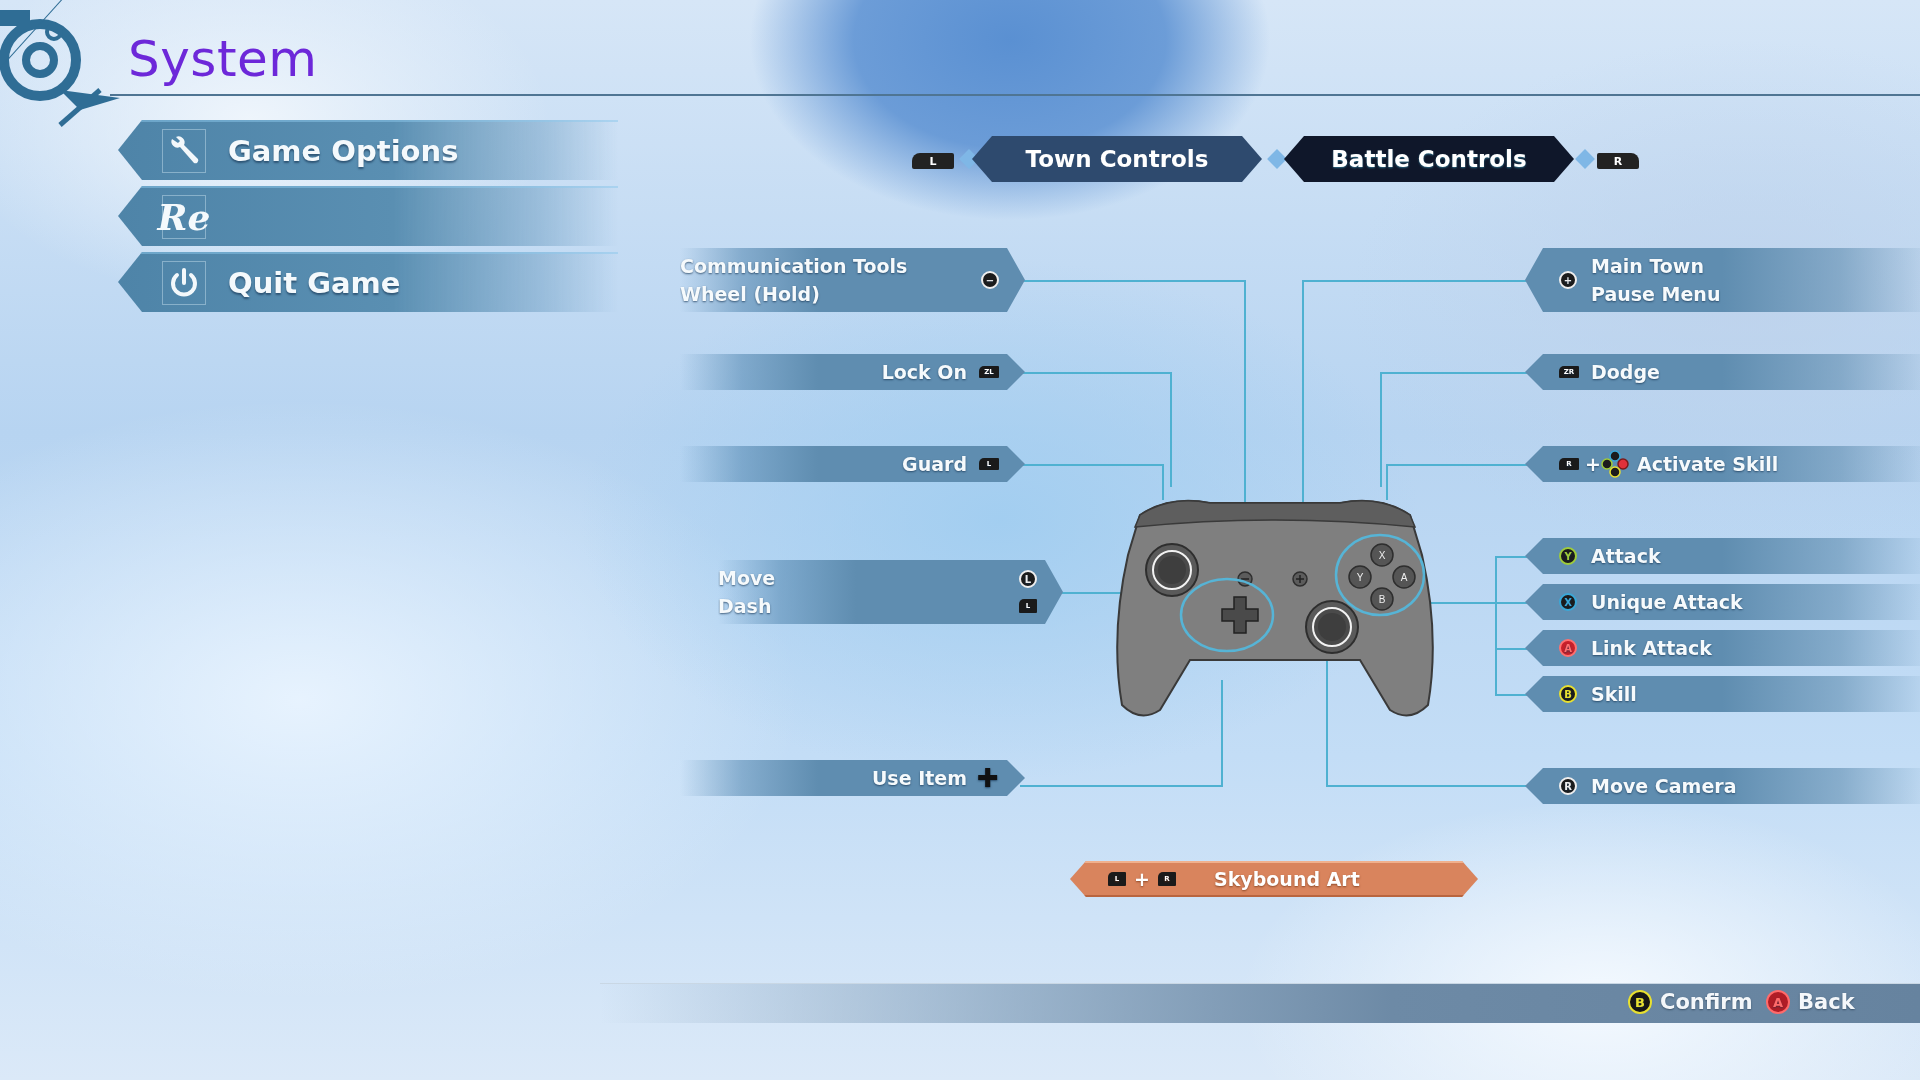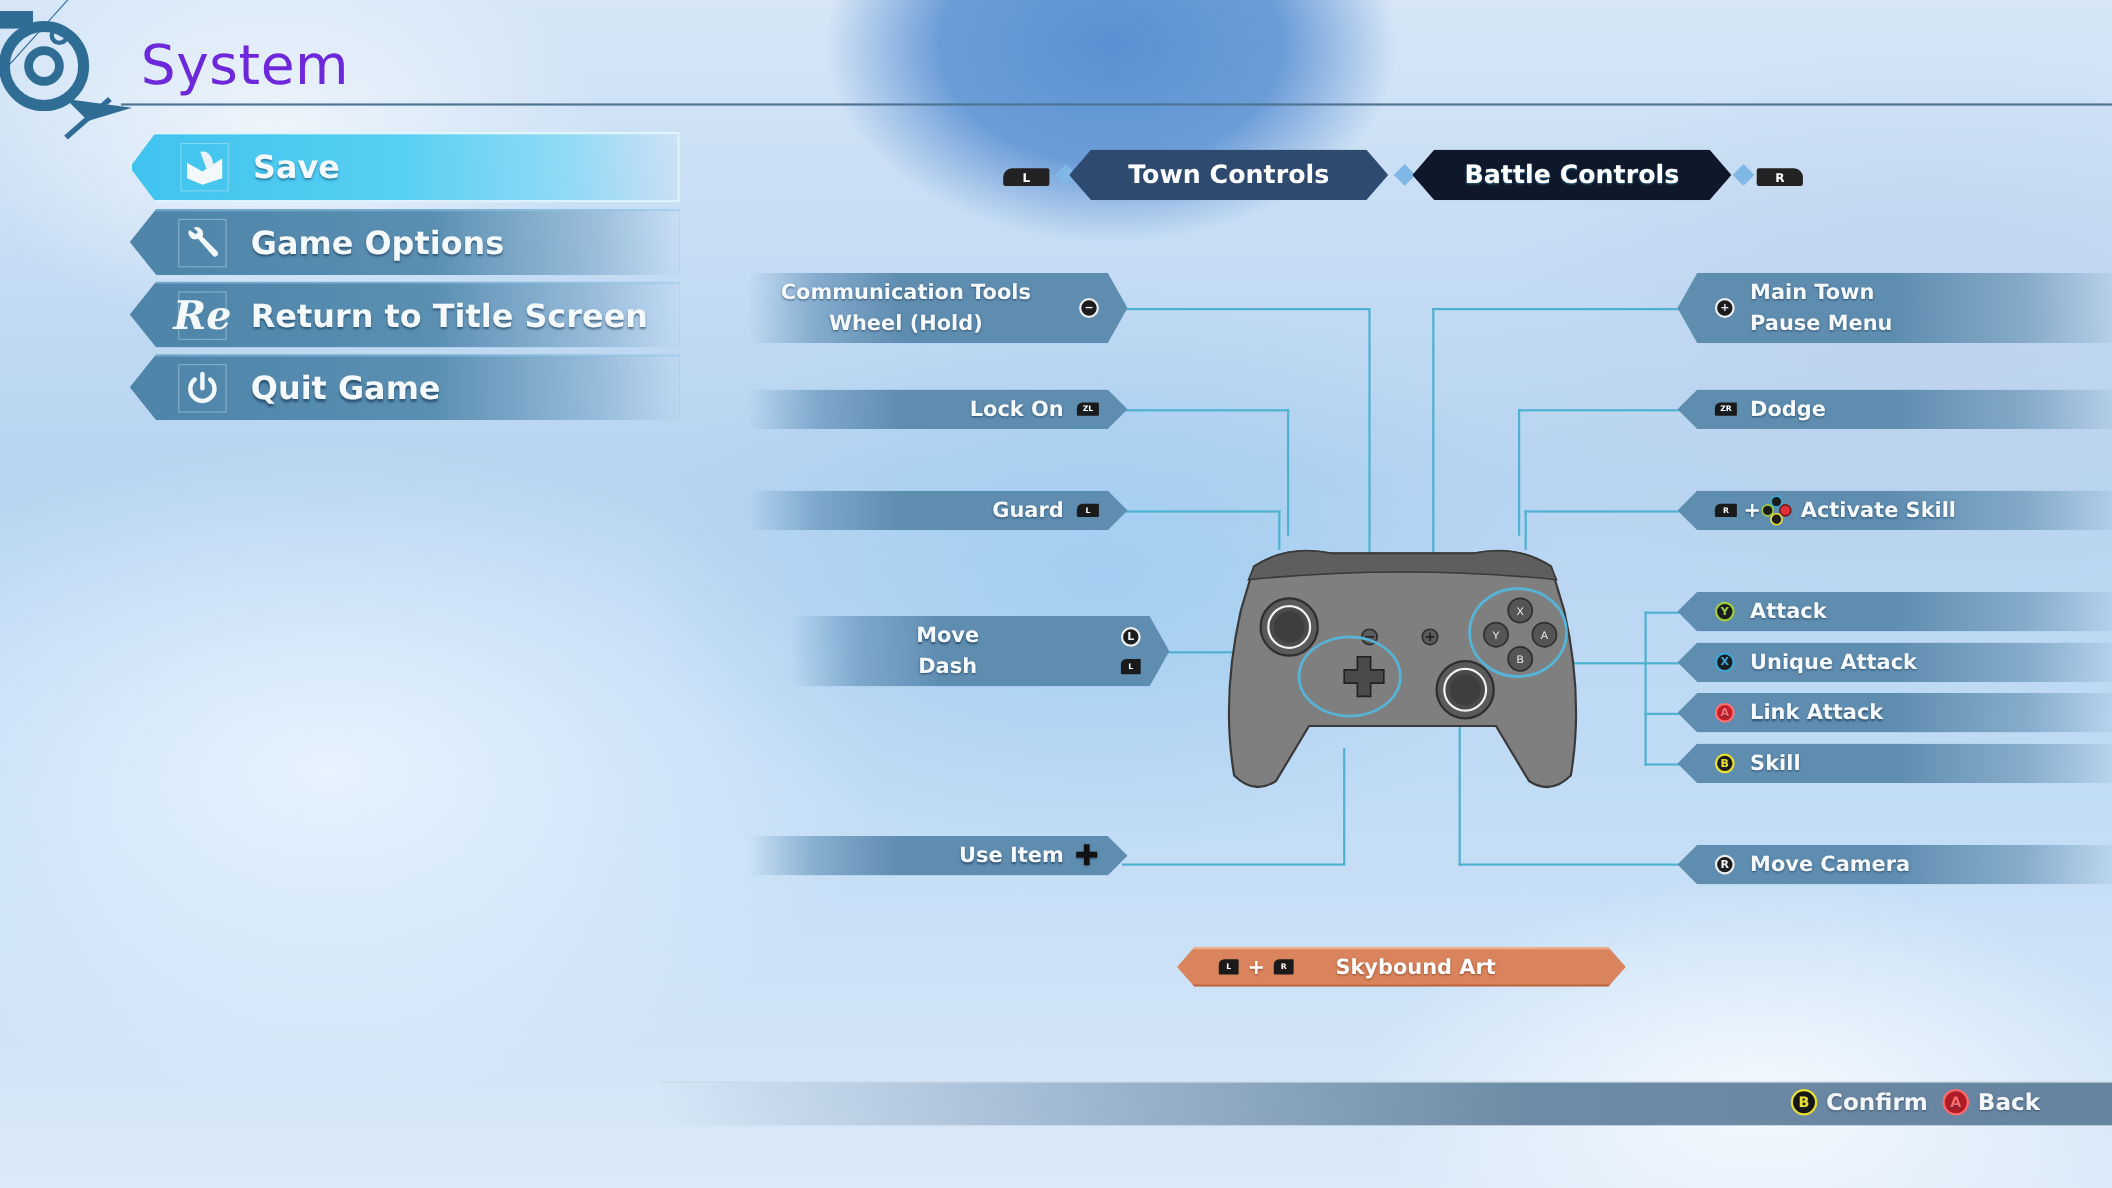--- a/index.html
+++ b/index.html
@@ -71,21 +71,21 @@
     justify-content: flex-end; padding-right: 58px;
     clip-path: polygon(0 0, calc(100% - 18px) 0, 100% 50%, calc(100% - 18px) 100%, 0 100%);
     background: linear-gradient(90deg, rgba(90,140,180,0) 0%, rgba(90,140,180,0.6) 18%, #5f8db0 40%, #5f8db0 100%);
   }
   .strip.right {
     padding-left: 66px;
     clip-path: polygon(18px 0, 100% 0, 100% 100%, 18px 100%, 0 50%);
     background: linear-gradient(90deg, #5f8db0 0%, #5f8db0 50%, rgba(95,141,176,0.6) 80%, rgba(95,141,176,0.1) 100%);
   }
   .strip.double { height: 64px; flex-direction: column; justify-content: center; }
-  .strip.left.double { align-items: center; }
+  .strip.left.double { align-items: flex-start; }
   .strip.right.double { align-items: flex-start; }
   .strip .line2 { margin-top: 6px; }
   .strip .btn-icon { position: absolute; top: 50%; transform: translateY(-50%); }
   .strip.left .btn-icon { right: 26px; }
   .strip.right .btn-icon { left: 34px; }
 
   .round-btn {
     width: 18px; height: 18px; border-radius: 50%; border: 2px solid currentColor;
     background: #1c1c1c; font-size: 10px; font-weight: bold; display: flex; align-items: center; justify-content: center;
   }
@@ -129,40 +129,30 @@
   <path d="M60 90 L120 98 L80 110 Z" fill="#2f6d95"></path>
   <rect x="0" y="10" width="30" height="16" fill="#2f6d95"></rect>
   <line x1="60" y1="125" x2="100" y2="90" stroke="#2f6d95" stroke-width="5"></line>
 </svg>
 <div class="diag-line"></div>
 
 <h1 class="page-title">System</h1>
 <div class="header-line"></div>
 
 <nav class="menu">
-  <div class="menu-item active">
-    <span class="menu-icon">
-      <svg width="40" height="36" viewBox="0 0 40 36">
-          <path d="M4 14 L18 22 L36 10 L36 28 L18 34 L4 28 Z" fill="#f3f8fb"></path>
-          <path d="M16 4 Q26 2 28 16 L22 20 Z" fill="#e8f2f8"></path>
-        </svg>
-    </span>
-    <span class="menu-label">Save</span>
-  </div>
   <div class="menu-item">
     <span class="menu-icon">
       <svg width="36" height="36" viewBox="0 0 36 36">
           <path d="M6 6 a6 6 0 0 0 8 8 L28 30 a3 3 0 0 0 4 -4 L18 12 a6 6 0 0 0 -8 -8 l4 4 -2 2 z" fill="#f3f8fb"></path>
         </svg>
     </span>
     <span class="menu-label">Game Options</span>
   </div>
   <div class="menu-item">
     <span class="menu-icon" style="font-family:'DejaVu Serif', serif; font-style: italic;">Re</span>
-    <span class="menu-label">Return to Title Screen</span>
   </div>
   <div class="menu-item">
     <span class="menu-icon">
       <svg width="34" height="34" viewBox="0 0 34 34">
           <path d="M10 9 A11 11 0 1 0 24 9" fill="none" stroke="#f3f8fb" stroke-width="4" stroke-linecap="round"></path>
           <line x1="17" y1="4" x2="17" y2="17" stroke="#f3f8fb" stroke-width="4" stroke-linecap="round"></line>
         </svg>
     </span>
     <span class="menu-label">Quit Game</span>
   </div>

